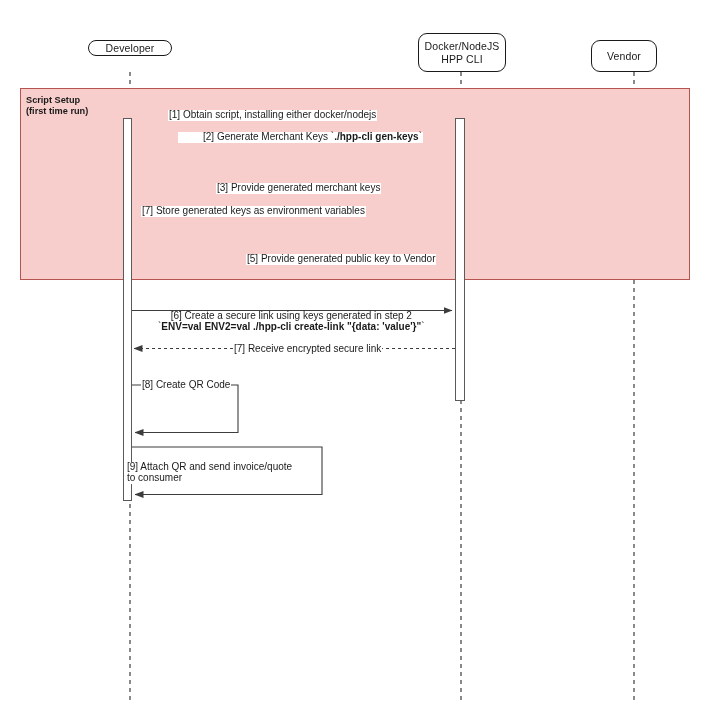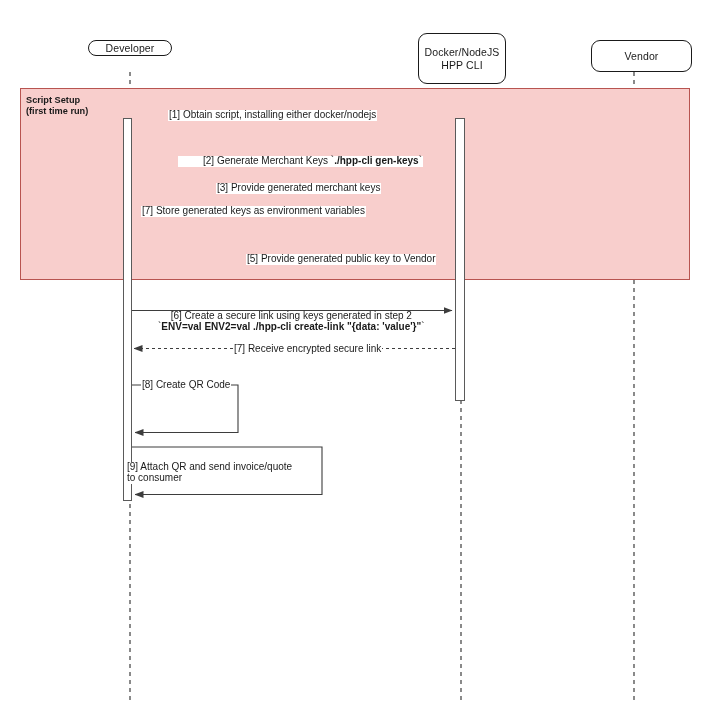--- a/index.html
+++ b/index.html
@@ -152,32 +152,32 @@
     </g>
   </svg>
 
   <div class="activation" style="left:123px; top:118px; width:9px; height:383px;"></div>
   <div class="activation" style="left:455px; top:118px; width:10px; height:283px;"></div>
 
   <div class="participant" style="left:88px; top:40px; width:84px; height:16px;">
     <span>Developer</span>
   </div>
 
-  <div class="participant" style="left:418px; top:33px; width:88px; height:51px; flex-direction:column;">
+  <div class="participant" style="left:418px; top:33px; width:88px; height:39px; flex-direction:column;">
     <span>Docker/NodeJS</span>
     <span>HPP CLI</span>
   </div>
 
-  <div class="participant" style="left:591px; top:40px; width:101px; height:32px;">
+  <div class="participant" style="left:591px; top:40px; width:66px; height:32px;">
     <span>Vendor</span>
   </div>
 
   <div class="msg-label" style="left:168px; top:110px;">[1] Obtain script, installing either docker/nodejs</div>
 
-  <div class="msg-label" style="left:178px; top:156px;padding-left:25px;"><span>[2] Generate Merchant Keys `</span><b>./hpp-cli gen-keys</b><span>`</span></div>
+  <div class="msg-label" style="left:178px; top:132px;padding-left:25px;"><span>[2] Generate Merchant Keys `</span><b>./hpp-cli gen-keys</b><span>`</span></div>
 
   <div class="msg-label" style="left:216px; top:183px;">[3] Provide generated merchant keys</div>
 
   <div class="msg-label" style="left:141px; top:206px;">[7] Store generated keys as environment variables</div>
 
   <div class="msg-label" style="left:246px; top:254px;">[5] Provide generated public key to Vendor</div>
 
   <div class="msg-label two-line" style="left:157px; top:291px; text-align:center;"><span style="display:block;">[6] Create a secure link using keys generated in step 2</span><span style="display:block;"><span>`</span><b>ENV=val ENV2=val ./hpp-cli create-link "{data: 'value'}"</b><span>`</span></span></div>
 
   <div class="msg-label" style="left:233px; top:344px;">[7] Receive encrypted secure link</div>

